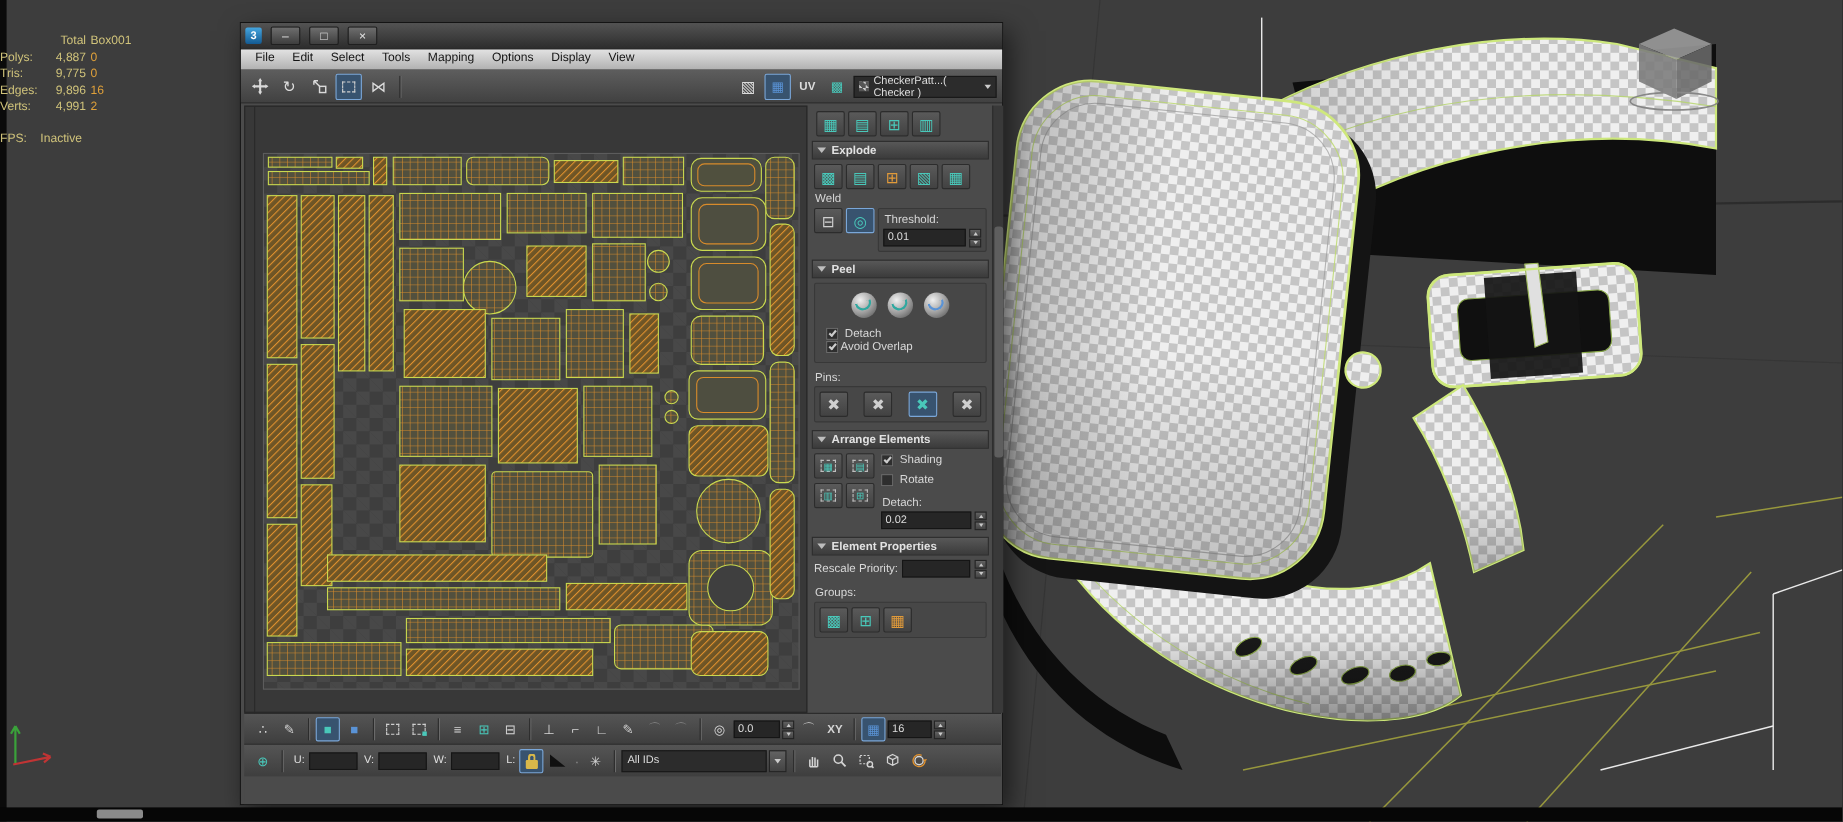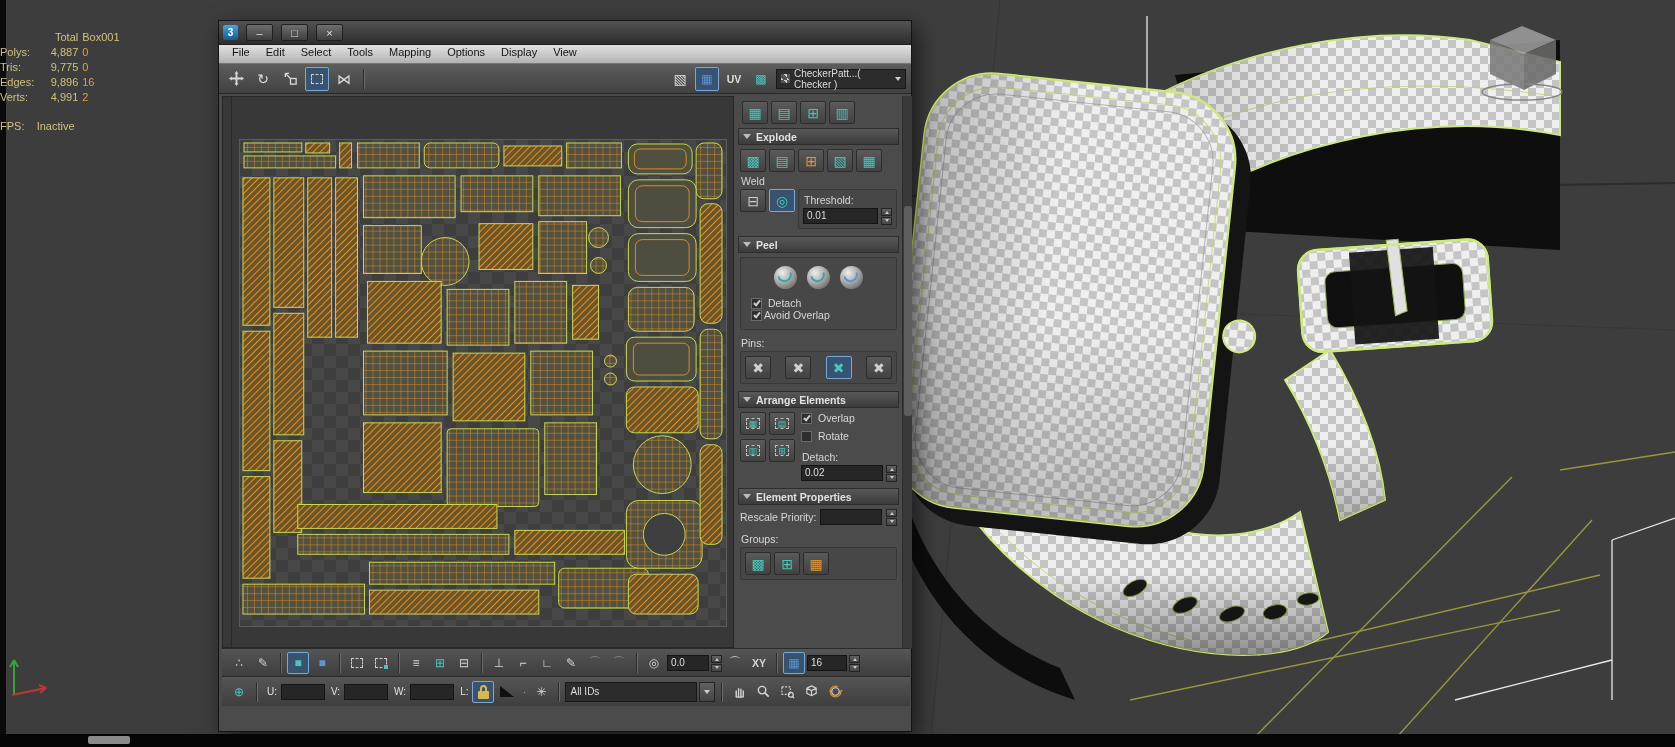--- a/index.html
+++ b/index.html
@@ -549,21 +549,21 @@
               <div class="pic dashed">
                   <span class="inner">⊞</span>
                 </div>
             </div>
           </div>
           <div style="flex:1;display:flex;flex-direction:column;gap:6px">
             <div class="row" style="gap:6px">
               <div class="cb">
                   <span class="tick"></span>
                 </div>
-              <span>Overlap</span>
+              <span>Shading</span>
             </div>
             <div class="row" style="gap:6px">
               <div class="cb"></div>
               <span>Rotate</span>
             </div>
             <div>
               <div class="lbl">Detach:</div>
               <div class="row">
                 <div class="val" style="flex:1">0.02</div>
                 <div class="sp">

